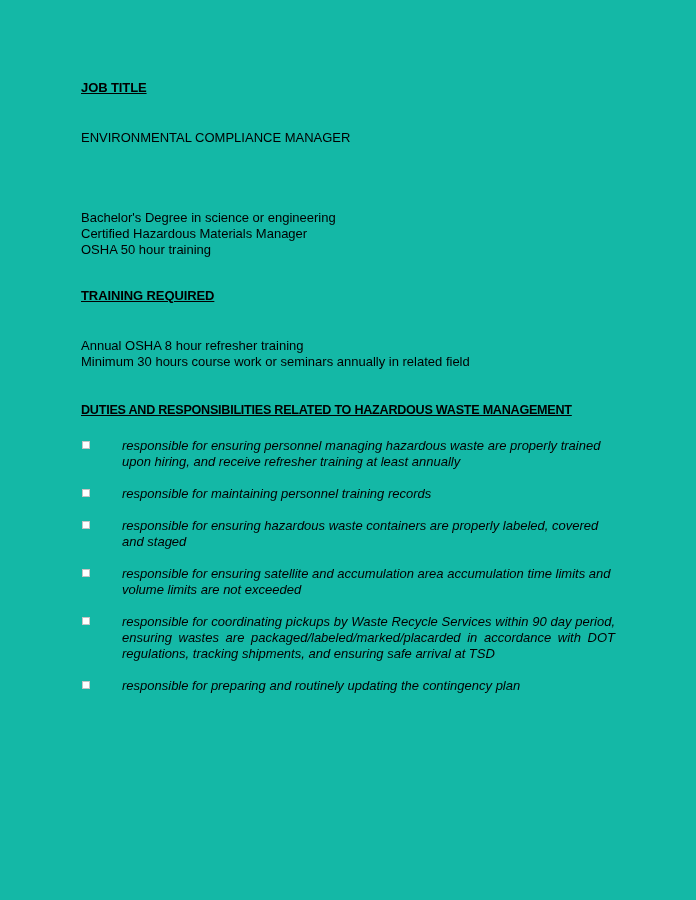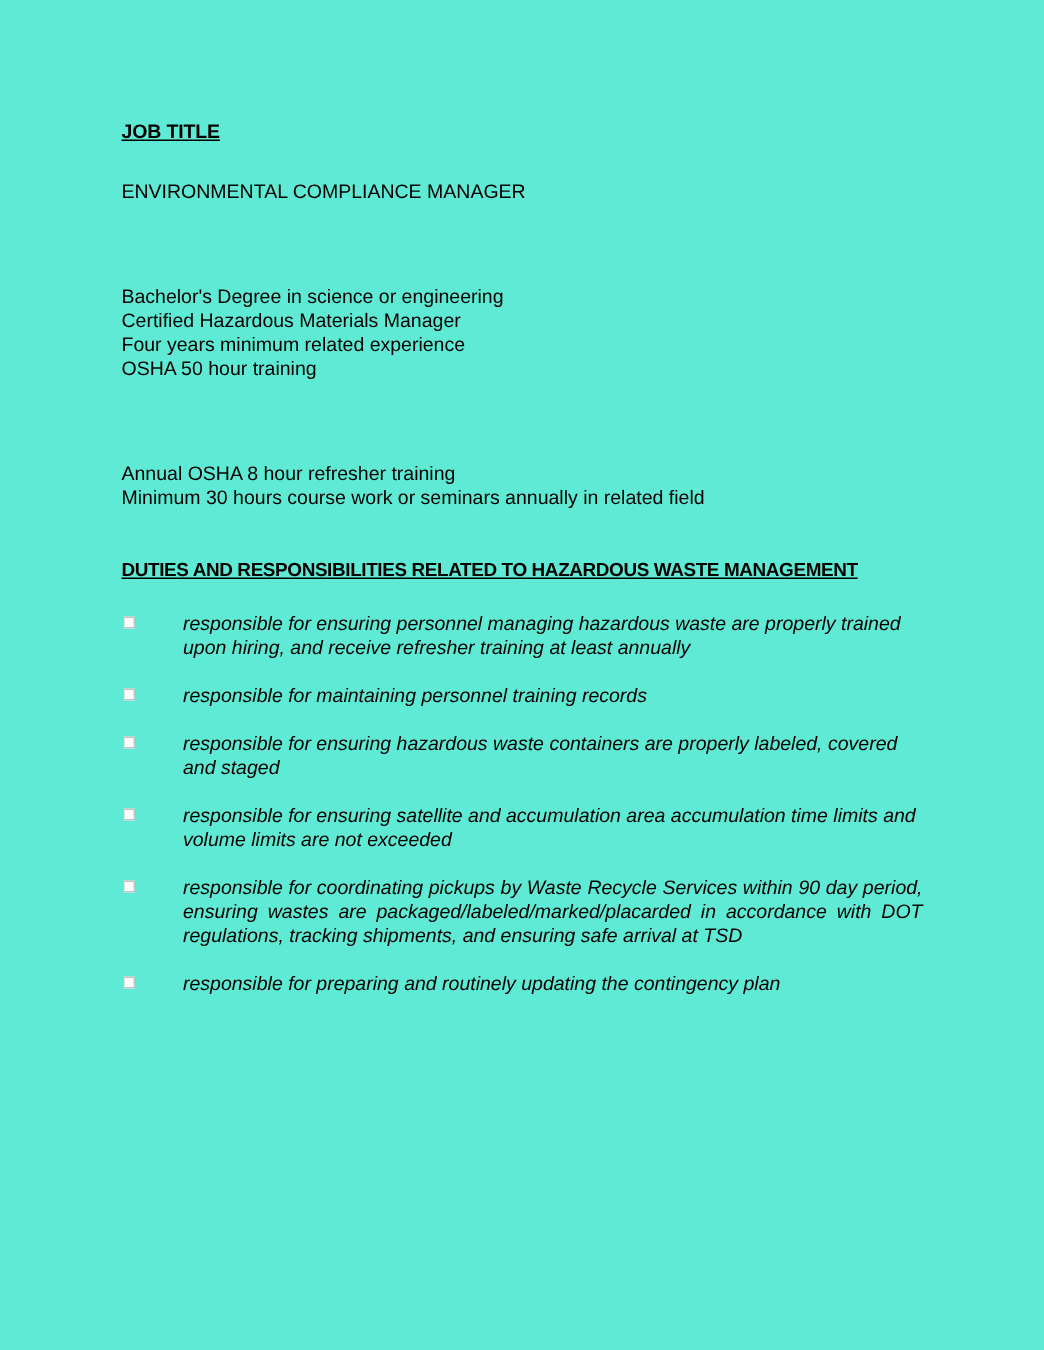--- a/index.html
+++ b/index.html
@@ -4,21 +4,21 @@
 <style>
   html, body {
     margin: 0;
     padding: 0;
     background: #ffffff;
   }
   .page {
     position: relative;
     width: 696px;
     height: 900px;
-    background: #5eead4;
+    background: #14b8a6;
     margin: 0 auto;
     overflow: hidden;
     font-family: "Liberation Sans", sans-serif;
     color: #000000;
     -webkit-font-smoothing: antialiased;
   }
   .doc-body {
     position: absolute;
     left: 81px;
     top: 80px;
@@ -38,21 +38,21 @@
     font-size: 12.6px;
     letter-spacing: -0.25px;
   }
 
   .body-line {
     font-size: 13px;
     line-height: 16px;
     margin: 0;
   }
 
-  .block-after-heading { margin-top: 24px; }
+  .block-after-heading { margin-top: 34px; }
   .section-gap { height: 30px; }
   .duties-gap { height: 32px; }
 
   .duties-list {
     margin: 0;
     padding: 0;
     list-style: none;
     margin-top: 20px;
   }
   .duty-item {
@@ -90,26 +90,26 @@
     <h2 class="section-heading">JOB TITLE</h2>
     <div class="block-after-heading">
       <p class="body-line">ENVIRONMENTAL COMPLIANCE MANAGER</p>
     </div>
 
     <div class="section-gap"></div>
 
     <div class="block-after-heading">
       <p class="body-line">Bachelor's Degree in science or engineering</p>
       <p class="body-line">Certified Hazardous Materials Manager</p>
-      <p class="body-line">Four years minimum related experience</p>
       <p class="body-line">OSHA 50 hour training</p>
     </div>
 
     <div class="section-gap"></div>
 
+    <h2 class="section-heading">TRAINING REQUIRED</h2>
     <div class="block-after-heading">
       <p class="body-line">Annual OSHA 8 hour refresher training</p>
       <p class="body-line">Minimum 30 hours course work or seminars annually in related field</p>
     </div>
 
     <div class="duties-gap"></div>
 
     <h2 class="section-heading heading-wide">DUTIES AND RESPONSIBILITIES RELATED TO HAZARDOUS WASTE MANAGEMENT</h2>
 
     <ul class="duties-list">

